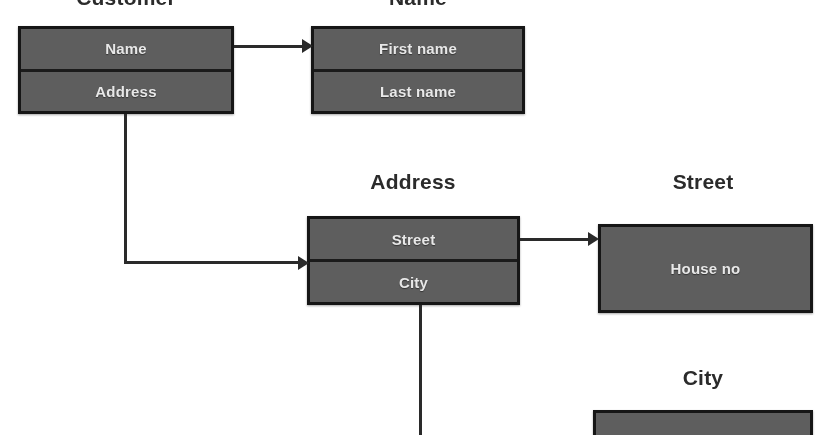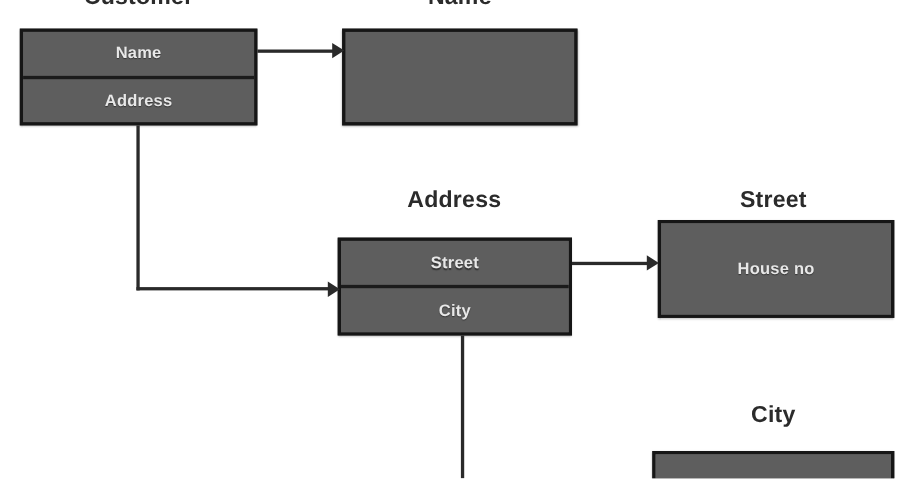--- a/index.html
+++ b/index.html
@@ -87,28 +87,30 @@
   <div class="entity-title" style="left:703px; top:170px;">Street</div>
 
   <div class="entity-title" style="left:703px; top:366px;">City</div>
 
   <div class="entity-box" style="left:18px; top:26px; width:216px; height:88px;">
     <div class="entity-row">Name</div>
     <div class="entity-row">Address</div>
   </div>
 
   <div class="entity-box" style="left:311px; top:26px; width:214px; height:88px;">
+    <div class="entity-row">First name</div>
+    <div class="entity-row">Last name</div>
   </div>
 
   <div class="entity-box" style="left:307px; top:216px; width:213px; height:89px;">
     <div class="entity-row">Street</div>
     <div class="entity-row">City</div>
   </div>
 
-  <div class="entity-box" style="left:598px; top:200px; width:215px; height:89px;">
+  <div class="entity-box" style="left:598px; top:224px; width:215px; height:89px;">
     <div class="entity-row">House no</div>
   </div>
 
   <div class="entity-box" style="left:593px; top:410px; width:220px; height:88px;">
     <div class="entity-row">City name</div>
   </div>
 
   <div class="conn-line conn-h" style="left:234px; top:45px; width:70px;"></div>
   <div class="arrow-head" style="left:302px; top:39px;"></div>
 

